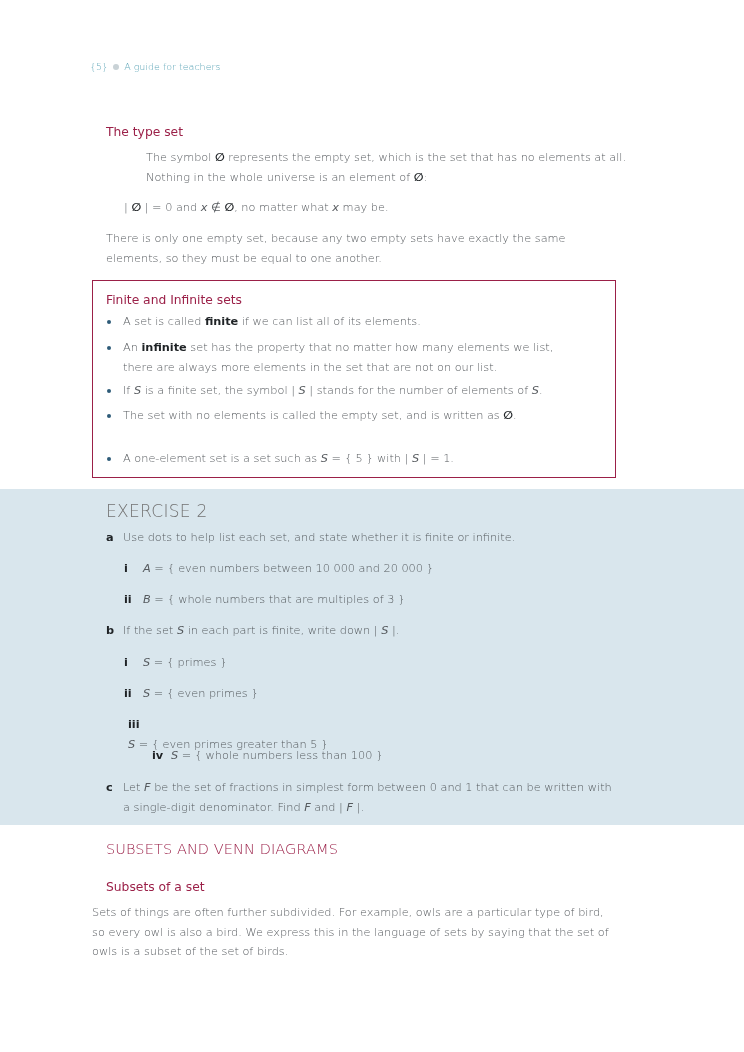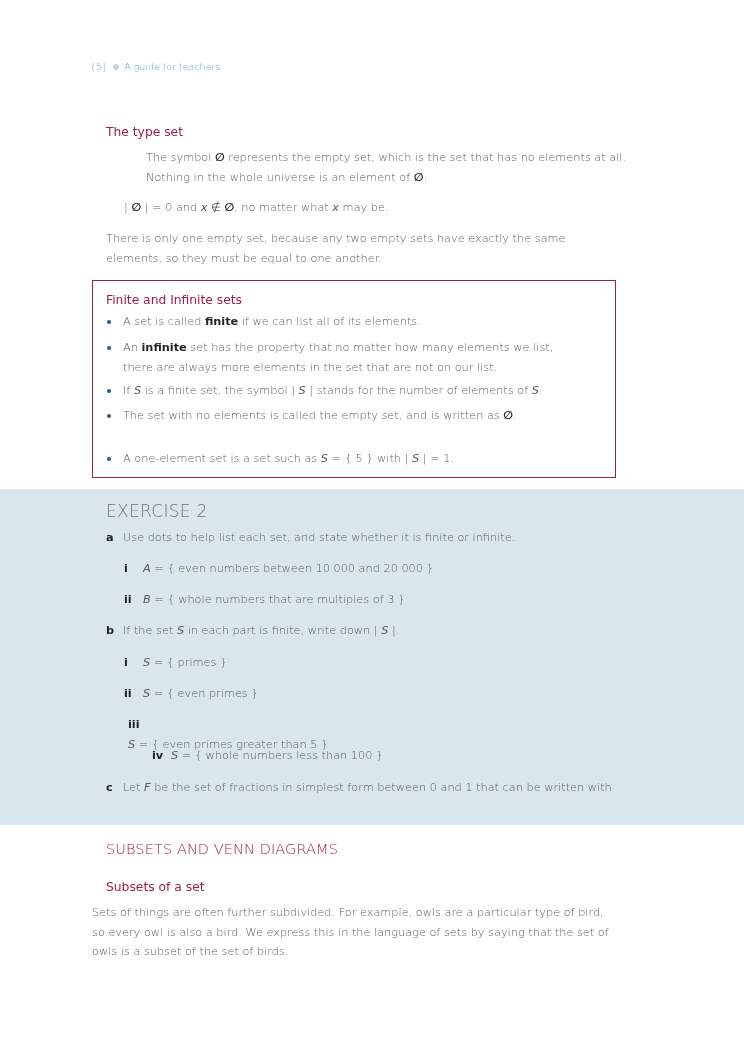--- a/index.html
+++ b/index.html
@@ -115,20 +115,21 @@
   </div>
   <div class="q" style="left:132px; top:746px;margin-left:20px;">
     <span class="lbl r">iv</span>
     <span><i class="v">S</i> = { whole numbers less than 100 }</span>
   </div>
 
   <div class="q" style="left:106px; top:778px;">
     <span class="lbl">c</span>
     <div>
       <div>Let <i class="v">F</i> be the set of fractions in simplest form between 0 and 1 that can be written with</div>
+      <div>a single-digit denominator. Find <i class="v">F</i> and | <i class="v">F</i> |.</div>
     </div>
   </div>
 
   <div class="abs h-section" style="left:106px; top:841px;">SUBSETS AND VENN DIAGRAMS</div>
   <div class="abs h-sub" style="left:106px; top:880px;">Subsets of a set</div>
   <div class="abs p" style="left:92px; top:903px;">
     <div>Sets of things are often further subdivided. For example, owls are a particular type of bird,</div>
     <div>so every owl is also a bird. We express this in the language of sets by saying that the set of</div>
     <div>owls is a subset of the set of birds.</div>
   </div>

